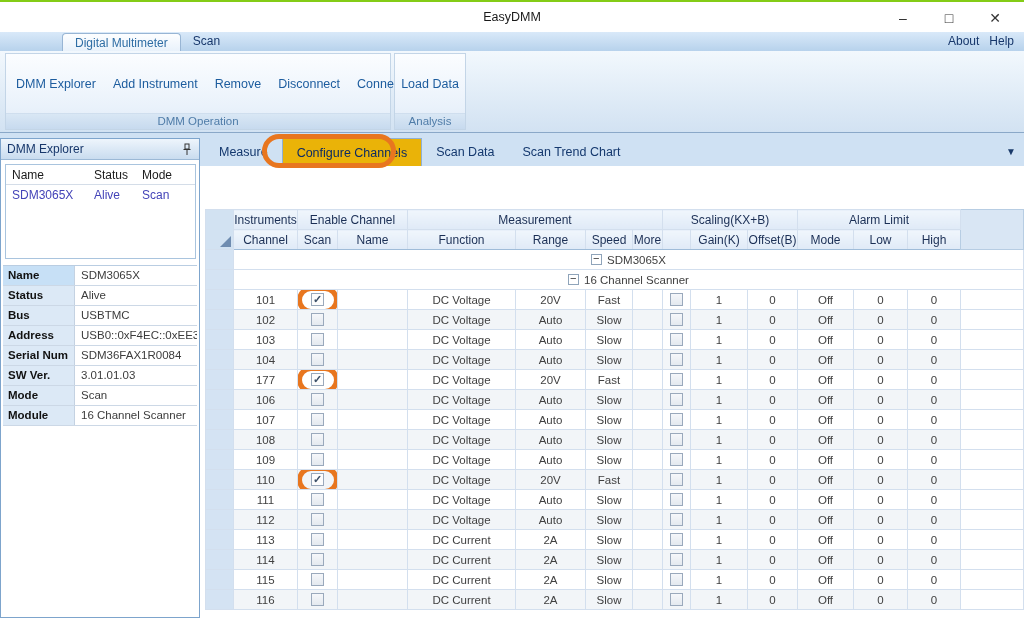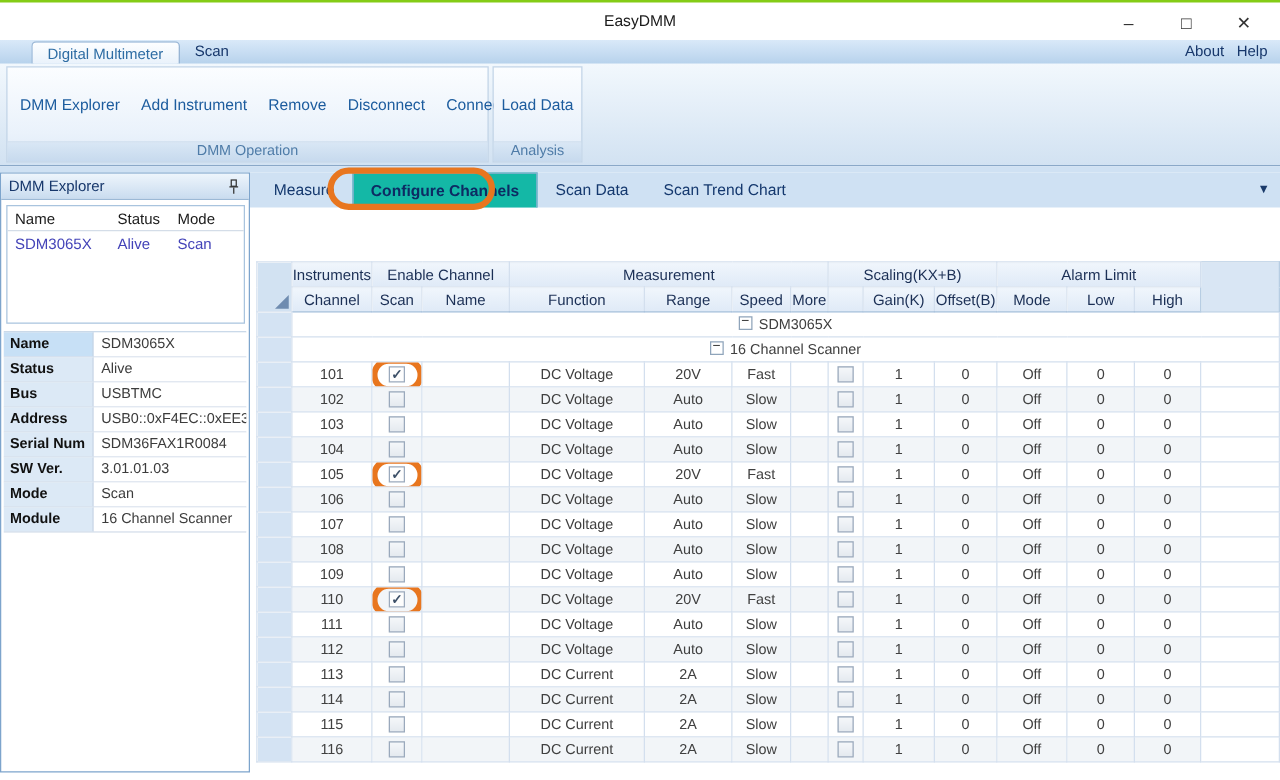--- a/index.html
+++ b/index.html
@@ -14,21 +14,21 @@
   .title { position:absolute; left:0; right:0; top:8px; text-align:center;
     font-size:12.5px; color:#1a1a1a; }
   .win-controls { position:absolute; right:6px; top:4px; display:flex; }
   .win-btn { width:46px; height:24px; text-align:center; line-height:24px;
     font-size:14px; color:#333; cursor:default; }
 
   
   .tabstrip { position:absolute; left:0; top:32px; width:1024px; height:19px;
     background:linear-gradient(#d9e9f9,#b7d2ec); display:flex; align-items:flex-end; }
   .ribbon-tab { font-size:12px; padding:2px 12px 3px 12px; color:#17376b; }
-  .ribbon-tab.active { margin-left:25px; background:linear-gradient(#fdfeff,#e9f2fb);
+  .ribbon-tab.active { margin-left:62px; background:linear-gradient(#fdfeff,#e9f2fb);
     border:1px solid #98b5d4; border-bottom:none; border-radius:4px 4px 0 0;
     color:#2e6da4; height:18px; }
   .strip-links { margin-left:auto; display:flex; gap:10px; padding:0 10px 3px 0; }
   .strip-link { font-size:12px; color:#17376b;text-align:right; }
 
   
   .ribbon { position:absolute; left:0; top:51px; width:1024px; height:82px;
     background:linear-gradient(#f2f8fd,#d2e2f2); border-bottom:1px solid #8aa8c8; }
   .rgroup { position:absolute; top:2px; bottom:2px;
     background:linear-gradient(#fbfdff 0%, #eaf2fb 70%, #dfeaf7 100%);
@@ -69,22 +69,22 @@
     color:#111; padding:3px 0 0 5px; border-right:1px solid #c4d2e2; }
   .prop-row.selected .prop-label { background:#c7e0f6; }
   .prop-value { flex:1; background:#fff; font-size:11.5px; color:#3c3c3c;
     padding:3px 0 0 6px; white-space:nowrap; overflow:hidden; }
 
   
   .main { position:absolute; left:200px; top:138px; right:0; bottom:0; background:#fff; }
   .doc-tabbar { position:relative; height:28px; background:#cfe1f3; display:flex;
     align-items:stretch; padding-left:5px; }
   .doc-tab { font-size:12.5px; color:#14386e; padding:7px 14px 0 14px; }
-  .doc-tab.active { background:#14b8a6; border:1px solid #8fb0d4; border-bottom:none;
-    font-weight:bold; color:#0d2b63; }
+  .doc-tab.active { background:#eab308; border:1px solid #8fb0d4; border-bottom:none;
+    font-weight:normal; color:#0d2b63; }
   .tab-dropdown { position:absolute; right:8px; top:8px; font-size:10px; color:#1a3a6a; }
 
   
   table.grid { border-collapse:collapse; table-layout:fixed; width:819px; margin-left:5px;
     font-size:11.5px; color:#404040;margin-top:43px; }
   table.grid th, table.grid td { border:1px solid #d3dfee; padding:0; height:20px;
     text-align:center; font-weight:normal; overflow:hidden; white-space:nowrap; }
   thead th { background:linear-gradient(#f0f6fc,#dfeaf7); border-color:#b7cde3;
     color:#1b2f55; font-size:12px; }
   thead tr.cols th { border-bottom:1px solid #9fbcd9; }
@@ -356,21 +356,21 @@
     <td>1</td>
     <td>0</td>
     <td>Off</td>
     <td>0</td>
     <td>0</td>
     <td class="filler"></td>
   </tr>
 
   <tr>
     <td class="gutter"></td>
-    <td>105</td>
+    <td>177</td>
     <td><span class="cb-wrap annotated"><span class="checkbox checked"></span></span></td>
     <td></td>
     <td>DC Voltage</td>
     <td>20V</td>
     <td>Fast</td>
     <td></td>
     <td><span class="cb-wrap"><span class="checkbox"></span></span></td>
     <td>1</td>
     <td>0</td>
     <td>Off</td>

